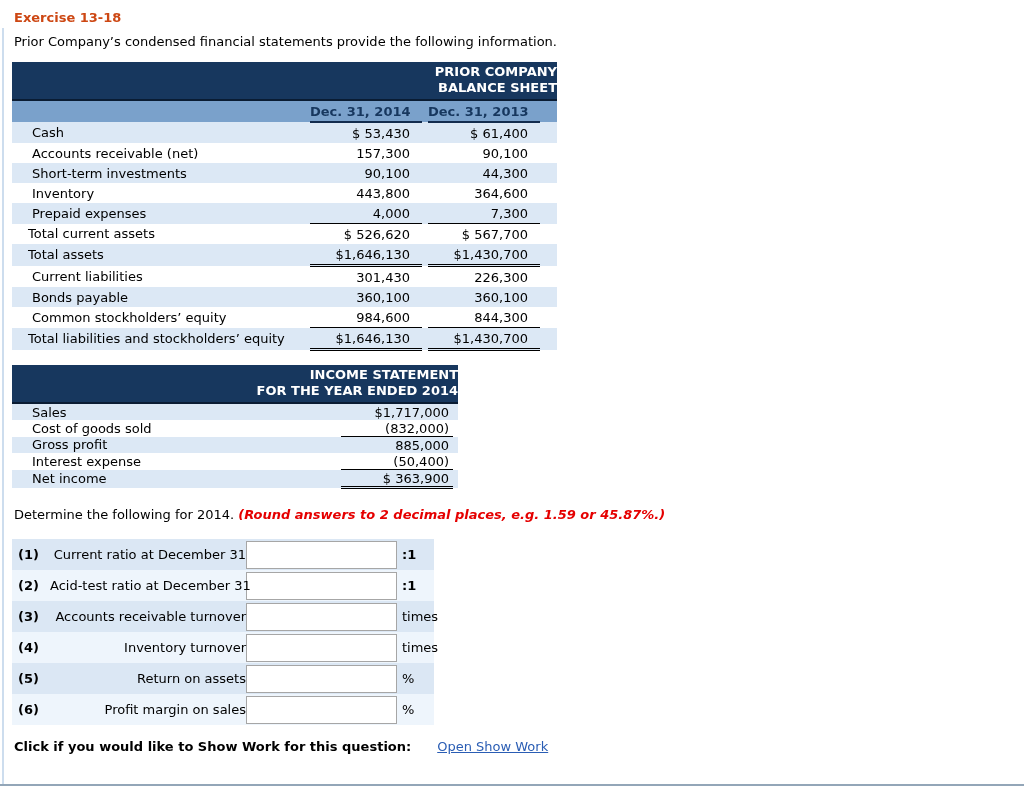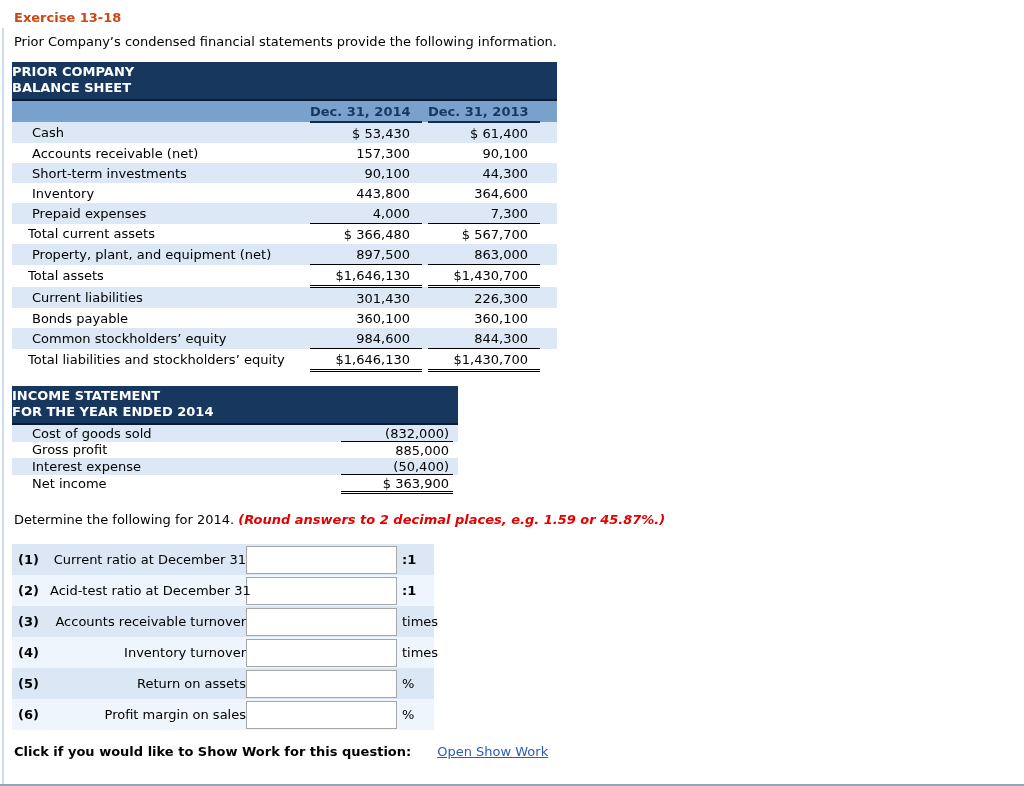--- a/index.html
+++ b/index.html
@@ -13,21 +13,21 @@
 
   .title{margin:10px 0 0 14px;font-size:13px;font-weight:bold;color:#cd4713;}
   .intro{margin:9px 0 0 14px;font-size:13px;}
 
   table{border-collapse:collapse;table-layout:fixed;}
   td,th{padding:0;font-size:13px;vertical-align:middle;}
 
   
   .bs{margin:13px 0 0 12px;width:545px;}
   .navy th{
-    background:#17375e;color:#fff;font-weight:bold;text-align:left;
+    background:#17375e;color:#fff;font-weight:bold;text-align:right;
     padding:2px 0 3px 0;line-height:16px;border-bottom:2px solid #0a1c33;
   }
   .band td{background:#7aa1cb;height:20px;}
   .band .val{
     color:#17375e;font-weight:bold;text-align:right;padding-right:12px;
     border-bottom:2px solid #122c4e;
   }
   .bs tbody td, .is tbody td{height:20px;}
   .bs tbody tr:nth-child(odd) td{background:#dce8f5;}
   .lbl{text-align:left;padding-left:20px;white-space:nowrap;overflow:hidden;}
@@ -129,30 +129,23 @@
         </tr>
         <tr>
           <td class="lbl">Prepaid expenses</td>
           <td class="val u1">4,000</td>
           <td></td>
           <td class="val u1">7,300</td>
           <td></td>
         </tr>
         <tr>
           <td class="lbl ind">Total current assets</td>
-          <td class="val ">$ 366,480</td>
+          <td class="val ">$ 526,620</td>
           <td></td>
           <td class="val ">$ 567,700</td>
-          <td></td>
-        </tr>
-        <tr>
-          <td class="lbl">Property, plant, and equipment (net)</td>
-          <td class="val u1">897,500</td>
-          <td></td>
-          <td class="val u1">863,000</td>
           <td></td>
         </tr>
         <tr>
           <td class="lbl ind">Total assets</td>
           <td class="val u2">$1,646,130</td>
           <td></td>
           <td class="val u2">$1,430,700</td>
           <td></td>
         </tr>
         <tr>
@@ -195,20 +188,25 @@
     <thead>
       <tr class="navy">
         <th colspan="3">
           <div>INCOME STATEMENT</div>
           <div>FOR THE YEAR ENDED 2014</div>
         </th>
       </tr>
     </thead>
     <tbody id="is-body">
         <tr>
+          <td class="lbl">Sales</td>
+          <td class="val ">$1,717,000</td>
+          <td></td>
+        </tr>
+        <tr>
           <td class="lbl">Cost of goods sold</td>
           <td class="val u1">(832,000)</td>
           <td></td>
         </tr>
         <tr>
           <td class="lbl">Gross profit</td>
           <td class="val ">885,000</td>
           <td></td>
         </tr>
         <tr>

